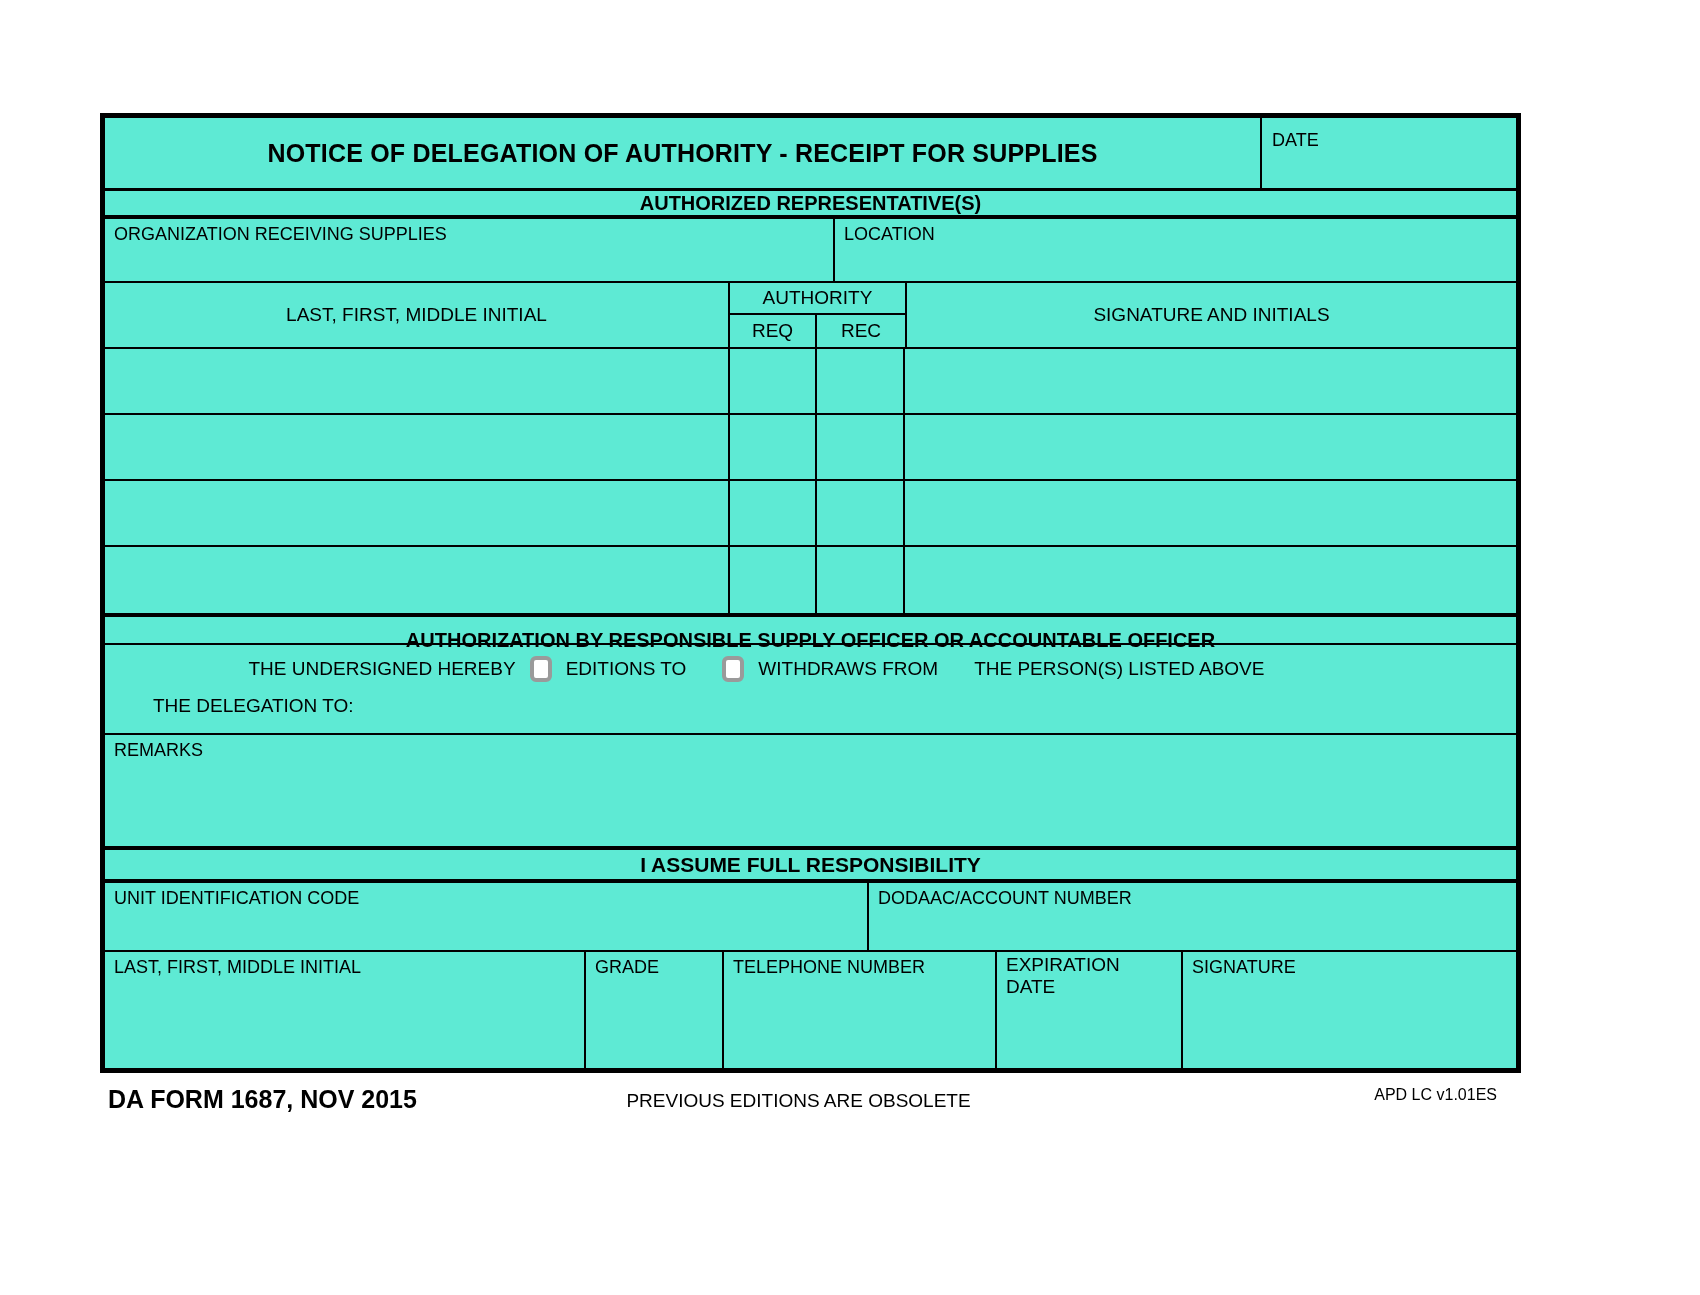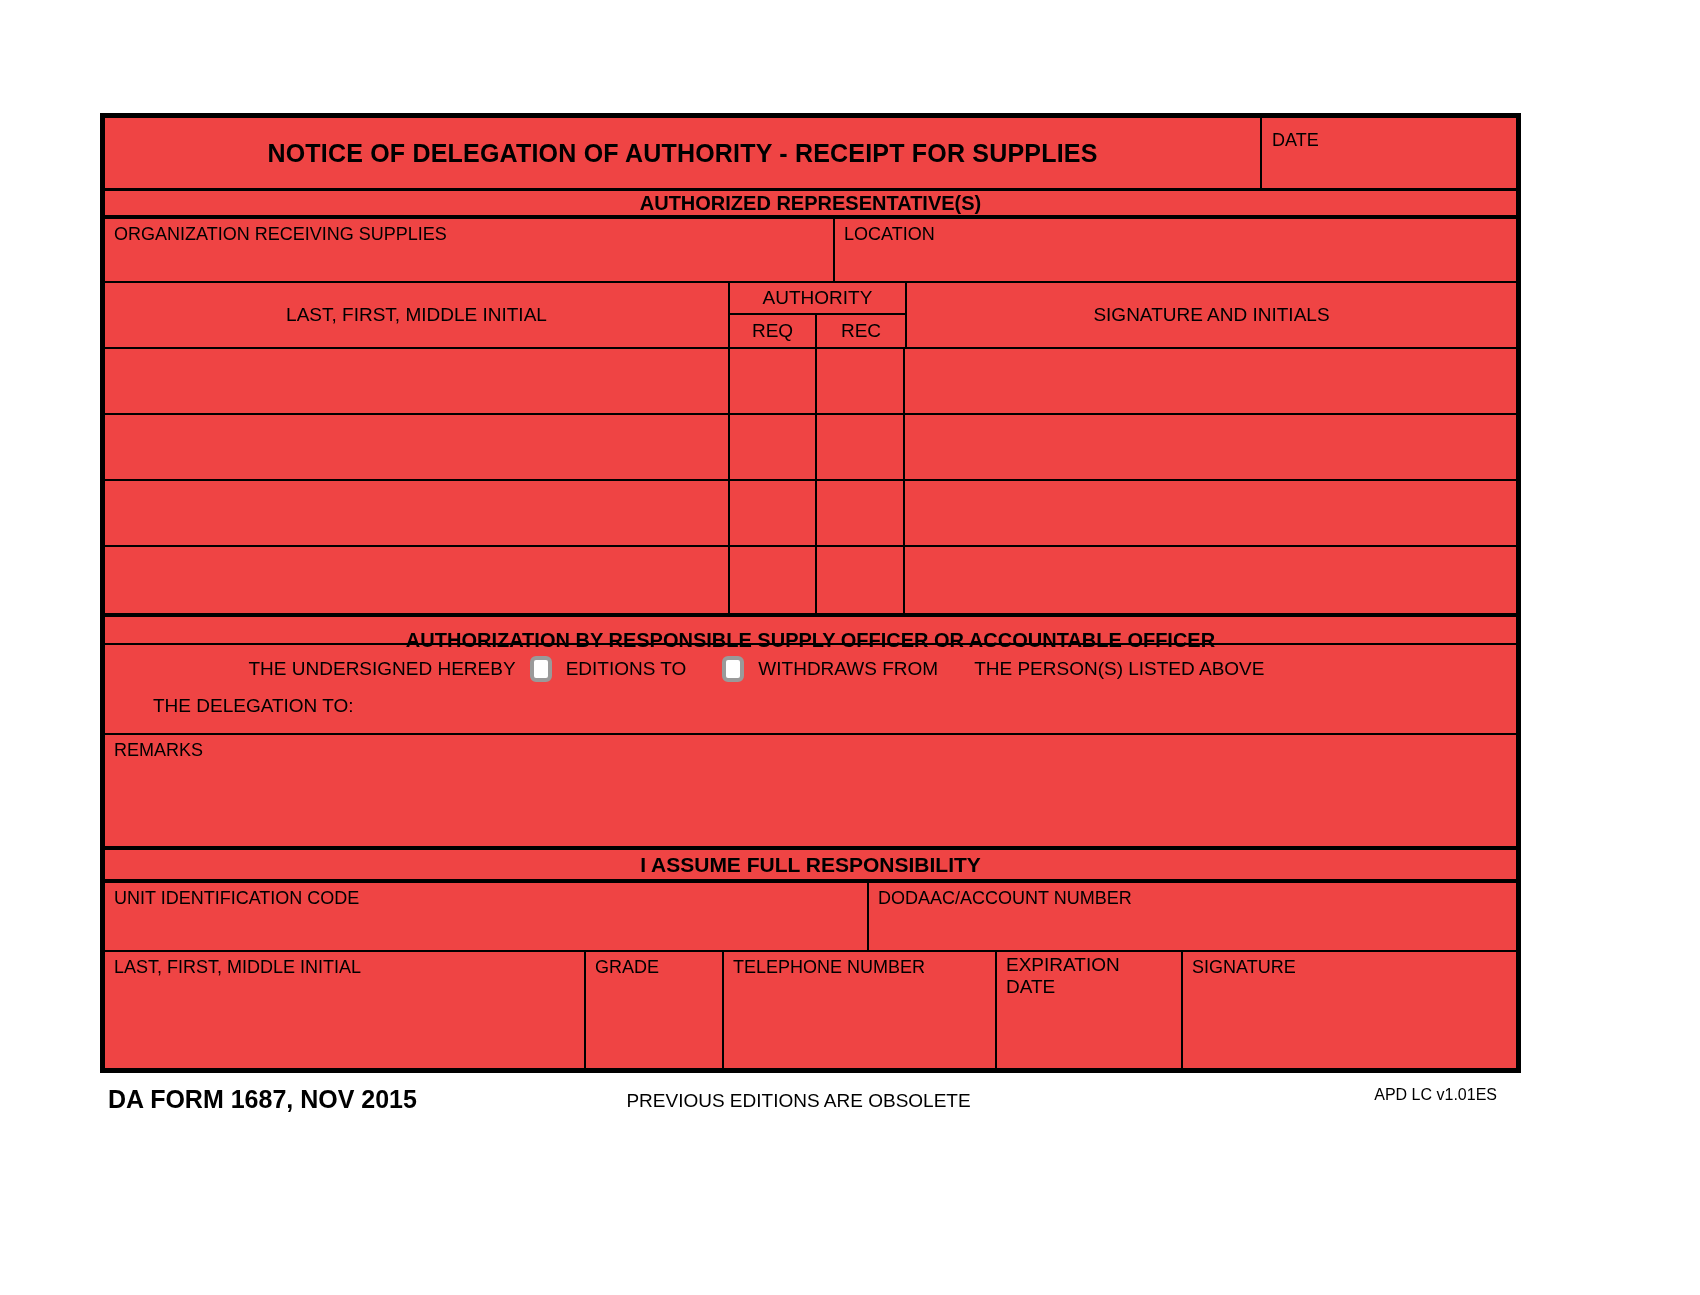--- a/index.html
+++ b/index.html
@@ -4,21 +4,21 @@
 <style>
   * { box-sizing: border-box; margin: 0; padding: 0; }
   html, body { background: #ffffff; }
   body {
     width: 1700px; height: 1295px; position: relative;
     font-family: "Liberation Sans", sans-serif; color: #000;
   }
   .form {
     position: absolute; left: 100px; top: 113px;
     width: 1421px; height: 960px;
-    border: 5px solid #000; background: #ef4444;
+    border: 5px solid #000; background: #5eead4;
     display: flex; flex-direction: column; justify-content: space-between;
   }
   
   .row-title { height: 73px; display: flex; border-bottom: 3px solid #000; }
   .title-cell { flex: 1; display: flex; flex-direction: column; justify-content: center; align-items: center; gap: 7px; }
   .title-main { font-size: 25px; font-weight: bold; letter-spacing: .2px; }
   .title-sub  { font-size: 19px; font-style: italic; }
   .date-cell  { width: 256px; border-left: 2px solid #000; padding: 12px 10px; font-size: 18px; }
   
   .band { display: flex; align-items: center; justify-content: center; font-weight: bold; }

